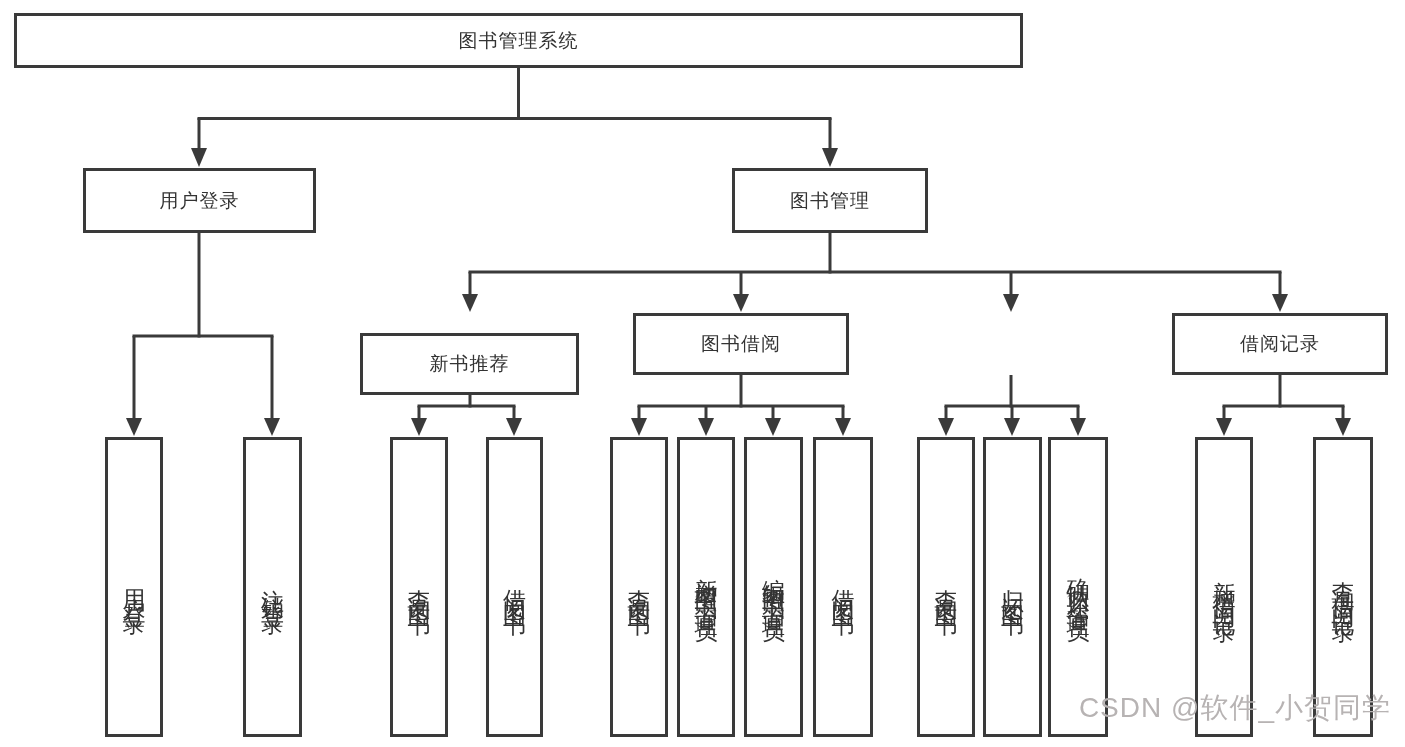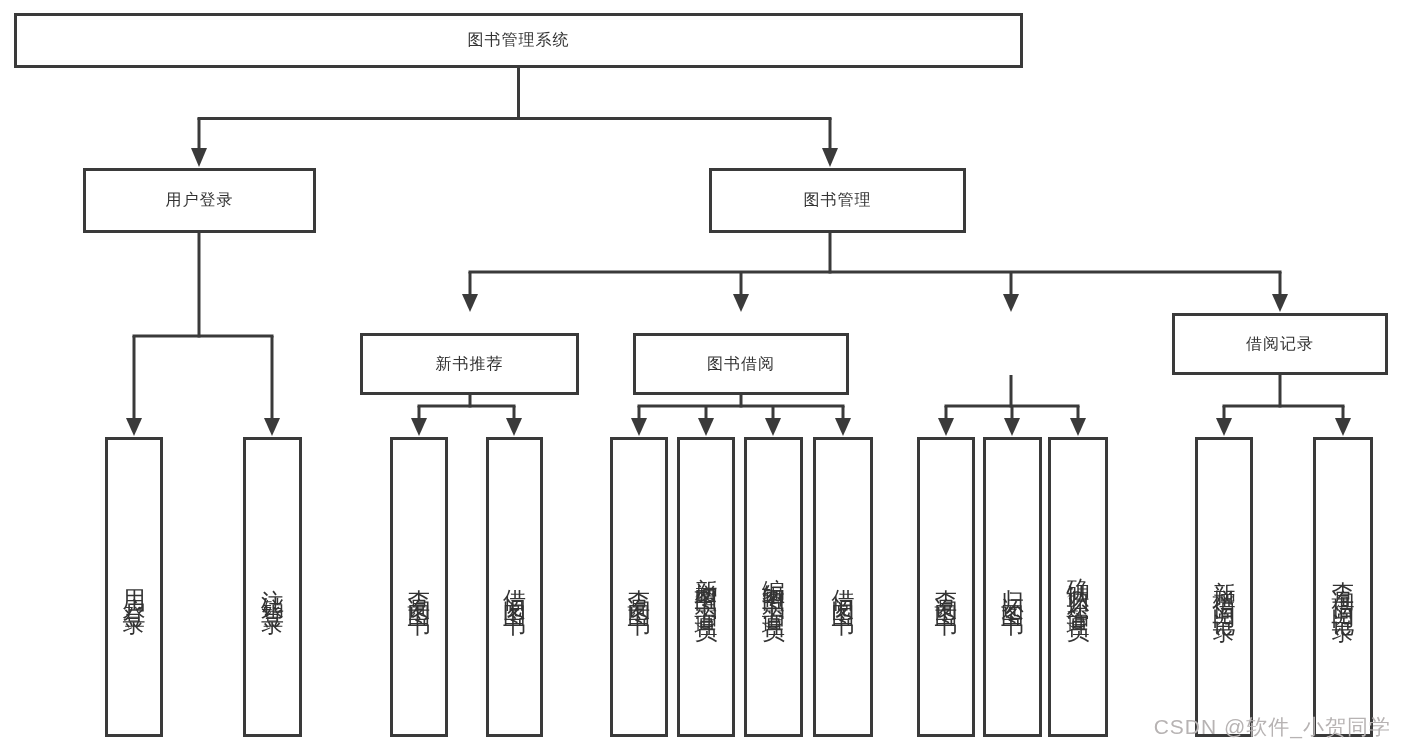--- a/index.html
+++ b/index.html
@@ -32,21 +32,21 @@
   }
   .box{
     position:absolute;
     box-sizing:border-box;
     background:#ffffff;
     border:3px solid var(--line);
     display:flex;
     align-items:center;
     justify-content:center;
     color:var(--text);
-    font-size:16px;
+    font-size:19px;
     letter-spacing:1px;
     text-align:center;
     z-index:2;
   }
   .root-box{
     left:14px;top:13px;width:1009px;height:55px;
   }
   .lvl1{top:168px;height:65px;}
   .lvl2{top:313px;height:62px;}
   .leaf{
@@ -54,23 +54,23 @@
     writing-mode:vertical-rl;
     text-orientation:mixed;
     letter-spacing:8px;
     font-size:23px;
     line-height:1;
   }
   .leaf.long{letter-spacing:6px;}
   .watermark{
     position:absolute;
     right:14px;
-    bottom:6px;
+    bottom:20px;
     color:var(--wm);
-    font-size:21px;
+    font-size:28px;
     letter-spacing:1px;
     z-index:5;
     white-space:nowrap;
   }
 </style>
 </head>
 <body>
 
 <div class="stage">
 
@@ -132,24 +132,24 @@
     <path d="M1222.5 406 H1344.5"></path>
     <path d="M1224 406 V420"></path>
     <polygon points="1216,418 1232,418 1224,436"></polygon>
     <path d="M1343 406 V420"></path>
     <polygon points="1335,418 1351,418 1343,436"></polygon>
   </svg>
 
   <div class="box root-box">图书管理系统</div>
 
   <div class="box lvl1" style="left:83px;width:233px;">用户登录</div>
-  <div class="box lvl1" style="left:709px;width:257px;">图书管理</div>
+  <div class="box lvl1" style="left:732px;width:196px;">图书管理</div>
 
   <div class="box lvl2" style="left:360px;width:219px;margin-top:20px;">新书推荐</div>
-  <div class="box lvl2" style="left:633px;width:216px;margin-top:20px;">图书借阅</div>
+  <div class="box lvl2" style="left:633px;width:216px;">图书借阅</div>
   <div class="box lvl2" style="left:1172px;width:216px;">借阅记录</div>
 
   <div class="box leaf" style="left:105px;width:58px;">用户登录</div>
   <div class="box leaf" style="left:243px;width:59px;">注销登录</div>
 
   <div class="box leaf" style="left:390px;width:58px;">查询图书</div>
   <div class="box leaf" style="left:486px;width:57px;">借阅图书</div>
 
   <div class="box leaf" style="left:610px;width:58px;">查询图书</div>
   <div class="box leaf long" style="left:677px;width:58px;">新增图书（管理员）</div>

